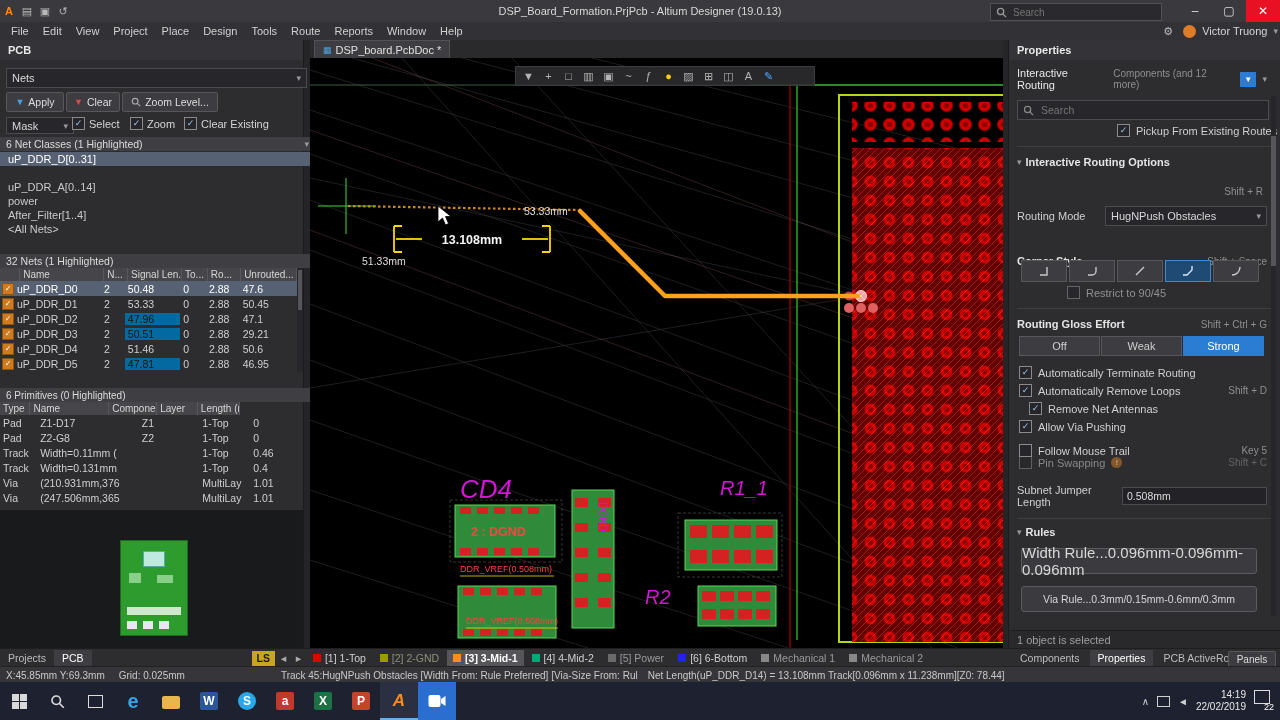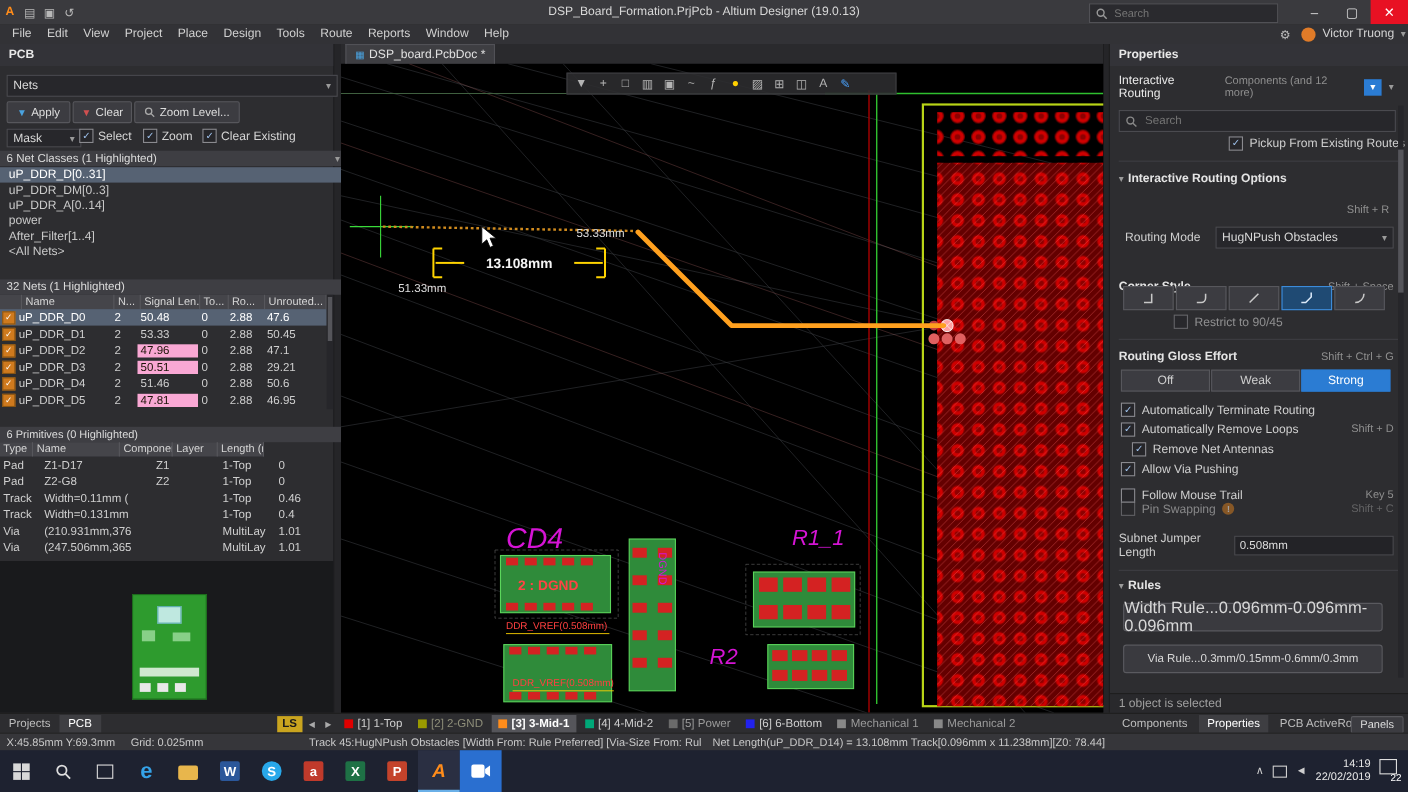--- a/index.html
+++ b/index.html
@@ -32,21 +32,21 @@
   .hdrrow{background:#3e3e43;color:#dcdcdc;display:flex;align-items:center;justify-content:space-between;padding:0 6px}
   .lrow{display:flex;align-items:center;padding-left:8px;color:#c9c9c9}
   .lrow.sel{background:#566273;color:#fff}
   .thead{background:#45454a;display:flex;align-items:center;color:#d6d6d6;font-size:10px}
   .thead span{border-right:1px solid #57575c;padding:0 3px;overflow:hidden;white-space:nowrap;height:13px;line-height:13px}
   .trow{display:flex;align-items:center;font-size:10.5px;color:#cfcfcf}
   .trow.sel{background:#566273;color:#fff}
   .cell{overflow:hidden;white-space:nowrap;padding:0 3px}
   .netcb{width:10px;height:10px;background:#cf7a1e;border:1px solid #8a5512;color:#fff;font-size:8px;display:inline-flex;align-items:center;justify-content:center;margin-left:2px;flex:0 0 auto}
   .cw1{width:82px}.cw2{width:18px}.cw3{width:50px}.cw4{width:20px}.cw5{width:28px}.cw6{width:52px}
-  .hl{background:#f9a8d4;color:#1d1408}
+  .hl{background:#0369a1;color:#1d1408}
   .pw0{width:32px}.pw1{width:98px}.pw2{width:56px}.pw3{width:46px}.pw4{width:48px}
   
   #cv{left:310px;top:0;width:693px;height:608px;background:#000}
   #doctabs{left:0;top:0;width:693px;height:18px;background:#2a2a2d;display:flex;align-items:flex-end}
   .doctab{height:17px;margin-left:4px;background:#3e3e42;border:1px solid #515156;border-bottom:0;display:flex;align-items:center;gap:4px;padding:0 8px;color:#e0e0e0}
   #cvtools{left:205px;top:26px;width:292px;height:18px;background:rgba(45,45,48,.88);border:1px solid #3c3c40;display:flex;align-items:center;gap:1px;padding:0 3px}
   .ticon{width:19px;height:16px;display:flex;align-items:center;justify-content:center;color:#b4b4b4;font-size:11px}
   
   #rp{left:1008px;top:0;width:272px;height:608px;background:#2d2d30;border-left:1px solid #1b1b1d}
   .sect{font-weight:bold;color:#e4e4e4}
@@ -167,23 +167,20 @@
       <span class="cb">✓</span>
       <span>Clear Existing</span>
     </div>
 
     <div class="hdrrow r" style="left:0;top:97px;width:303px;height:14px;font-size:10.5px">
       <span>6 Net Classes (1 Highlighted)</span>
       <span class="caret">▾</span>
     </div>
     <div class="lrow sel r" style="left:0;top:112px;width:303px;height:14px">
         <span>uP_DDR_D[0..31]</span>
-      </div>
-    <div class="lrow r" style="left:0;top:126px;width:303px;height:14px">
-        <span>uP_DDR_DM[0..3]</span>
       </div>
     <div class="lrow r" style="left:0;top:140px;width:303px;height:14px">
         <span>uP_DDR_A[0..14]</span>
       </div>
     <div class="lrow r" style="left:0;top:154px;width:303px;height:14px">
         <span>power</span>
       </div>
     <div class="lrow r" style="left:0;top:168px;width:303px;height:14px">
         <span>After_Filter[1..4]</span>
       </div>
@@ -529,21 +526,21 @@
     </div>
 
     <div class="divider r" style="top:106px"></div>
     <div class="flex r" style="left:8px;top:116px;width:250px">
       <span class="caret" style="margin-right:4px">▾</span>
       <span class="sect">Interactive Routing Options</span>
     </div>
     <span class="short r" style="right:18px;top:146px">Shift + R</span>
 
     <div class="flex r" style="left:8px;top:166px;width:250px;gap:8px">
-      <span style="width:80px;text-align:center;color:#cfcfcf">Routing Mode</span>
+      <span style="width:80px;text-align:left;color:#cfcfcf">Routing Mode</span>
       <div class="dd" style="flex:1;height:18px">
         <span>HugNPush Obstacles</span>
         <span class="caret">▾</span>
       </div>
     </div>
 
     <div class="flex r" style="left:8px;top:215px;width:250px">
       <span class="sect">Corner Style</span>
       <span class="short">Shift + Space</span>
     </div>

